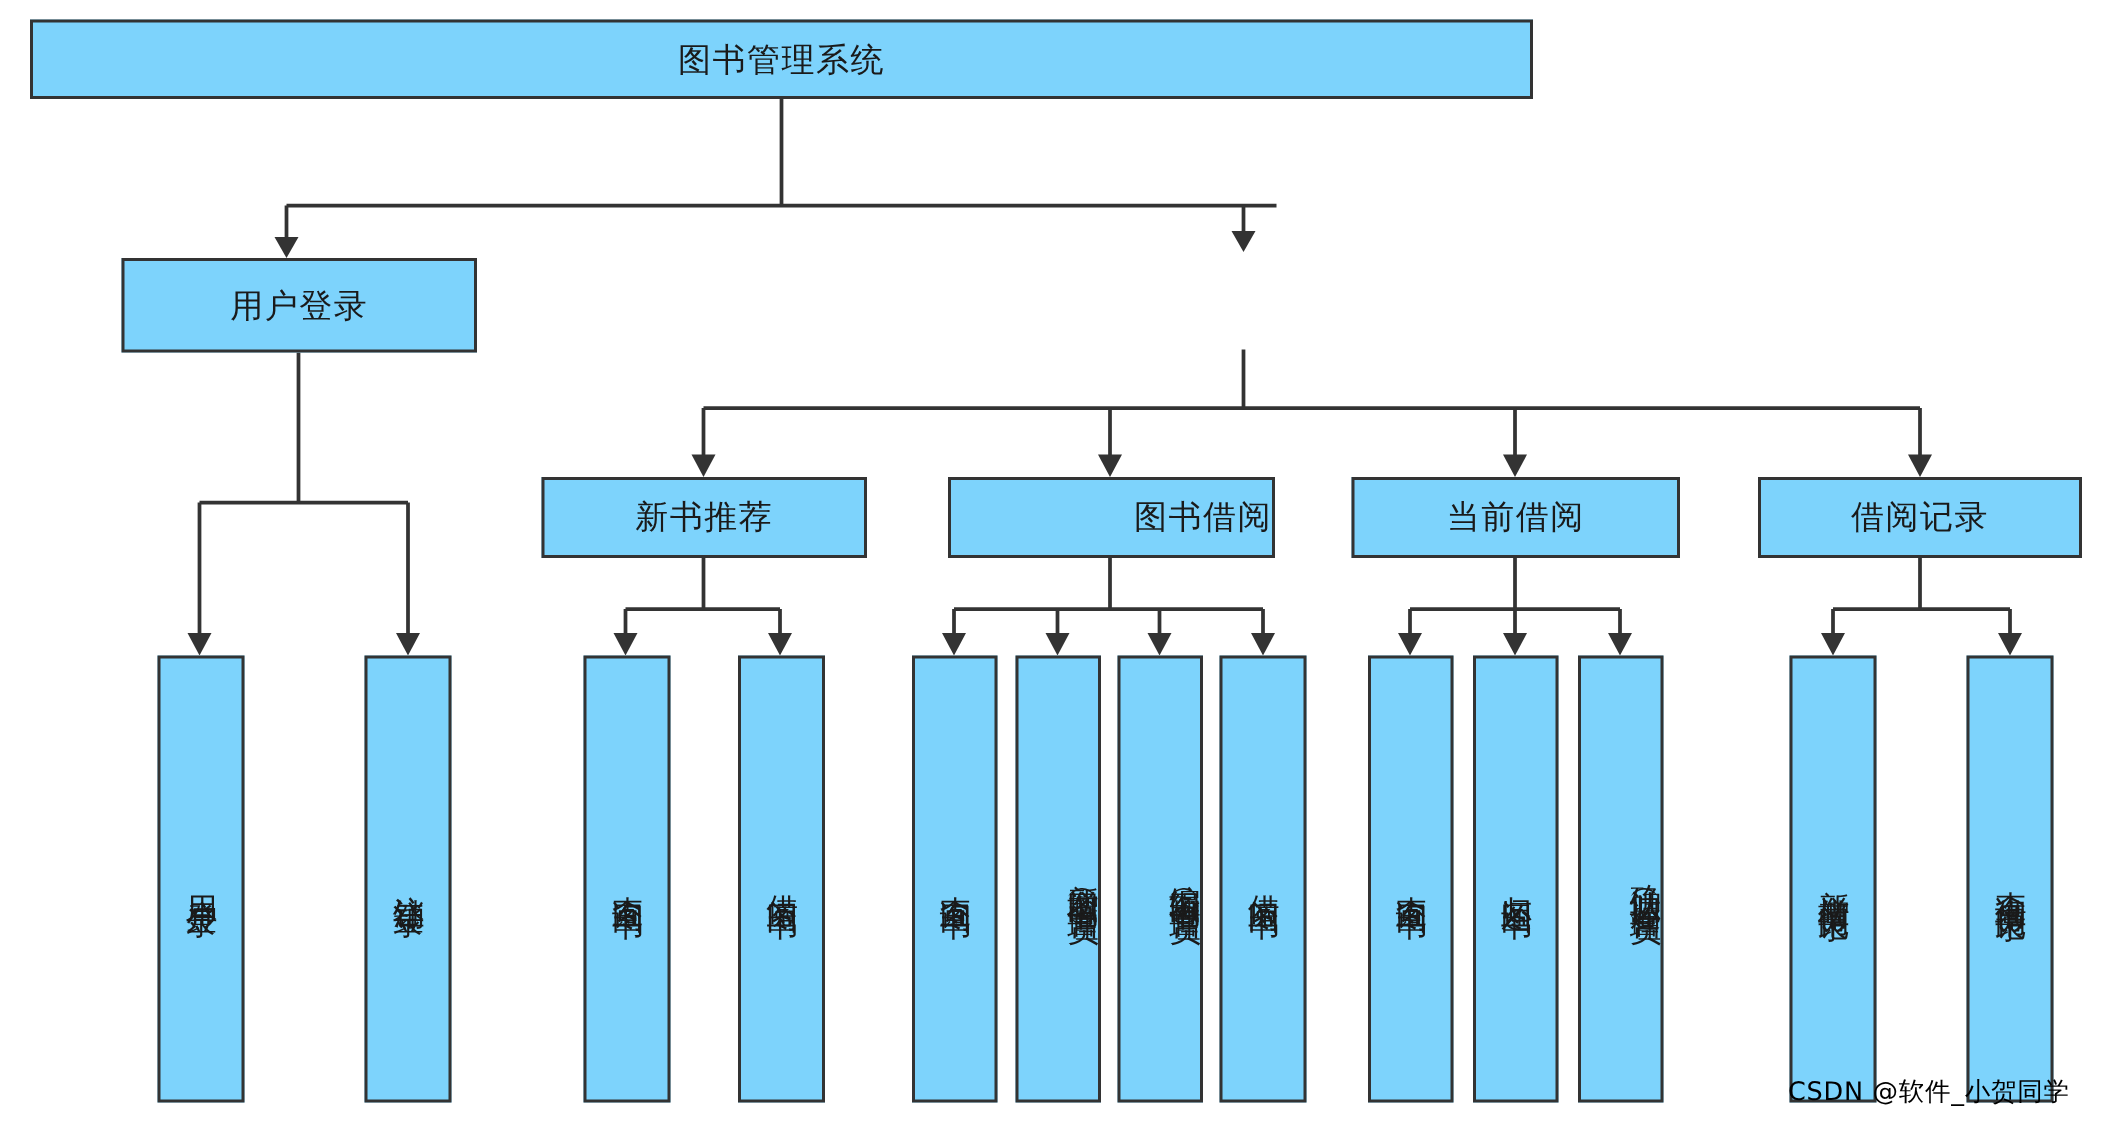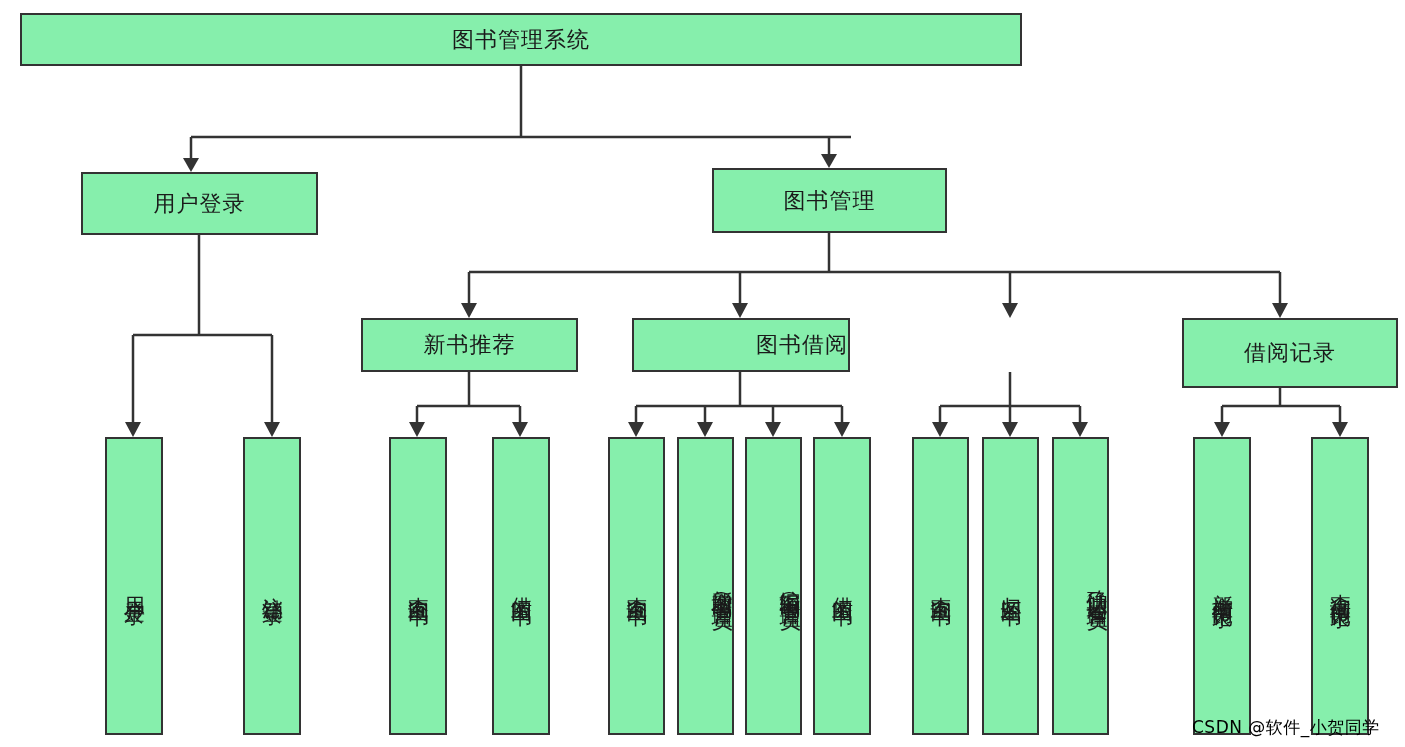--- a/index.html
+++ b/index.html
@@ -6,21 +6,21 @@
   html,body{margin:0;padding:0;background:#ffffff;}
   body{
     font-family:"DejaVu Sans","Liberation Sans",sans-serif;
     width:1405px;height:747px;position:relative;overflow:hidden;
   }
   #diagram{position:absolute;left:0;top:0;width:1405px;height:747px;}
 
   .node-box{
     position:absolute;
     box-sizing:border-box;
-    background:#86efac;
+    background:#7dd3fc;
     border:2.5px solid #333333;
     display:flex;
     align-items:center;
     justify-content:center;
     color:#1a1a1a;
   }
   .node-box.horizontal{
     writing-mode:horizontal-tb;
     font-size:22px;
     letter-spacing:1px;
@@ -121,31 +121,31 @@
     <polygon points="1332,422 1348,422 1340,437"></polygon>
   </svg>
 
   <div class="node-box horizontal" style="left:20px;top:13px;width:1002px;height:53px;">
     <span class="node-label">图书管理系统</span>
   </div>
 
   <div class="node-box horizontal" style="left:81px;top:172px;width:237px;height:63px;">
     <span class="node-label">用户登录</span>
   </div>
-  <div class="node-box horizontal" style="left:712px;top:168px;width:235px;height:65px;">
-    <span class="node-label">图书管理</span>
-  </div>
 
   <div class="node-box horizontal" style="left:361px;top:318px;width:217px;height:54px;">
     <span class="node-label">新书推荐</span>
   </div>
   <div class="node-box horizontal" style="left:632px;top:318px;width:218px;height:54px;justify-content:flex-end;">
     <span class="node-label">图书借阅</span>
   </div>
-  <div class="node-box horizontal" style="left:1172px;top:318px;width:216px;height:70px;margin-left:10px;">
+  <div class="node-box horizontal" style="left:901px;top:318px;width:219px;height:54px;">
+    <span class="node-label">当前借阅</span>
+  </div>
+  <div class="node-box horizontal" style="left:1172px;top:318px;width:216px;height:54px;">
     <span class="node-label">借阅记录</span>
   </div>
 
   <div class="node-box vertical centered" style="left:105px;top:437px;width:58px;height:298px;">
     <span class="node-label">用户登录</span>
   </div>
   <div class="node-box vertical centered" style="left:243px;top:437px;width:58px;height:298px;">
     <span class="node-label">注销登录</span>
   </div>
 

